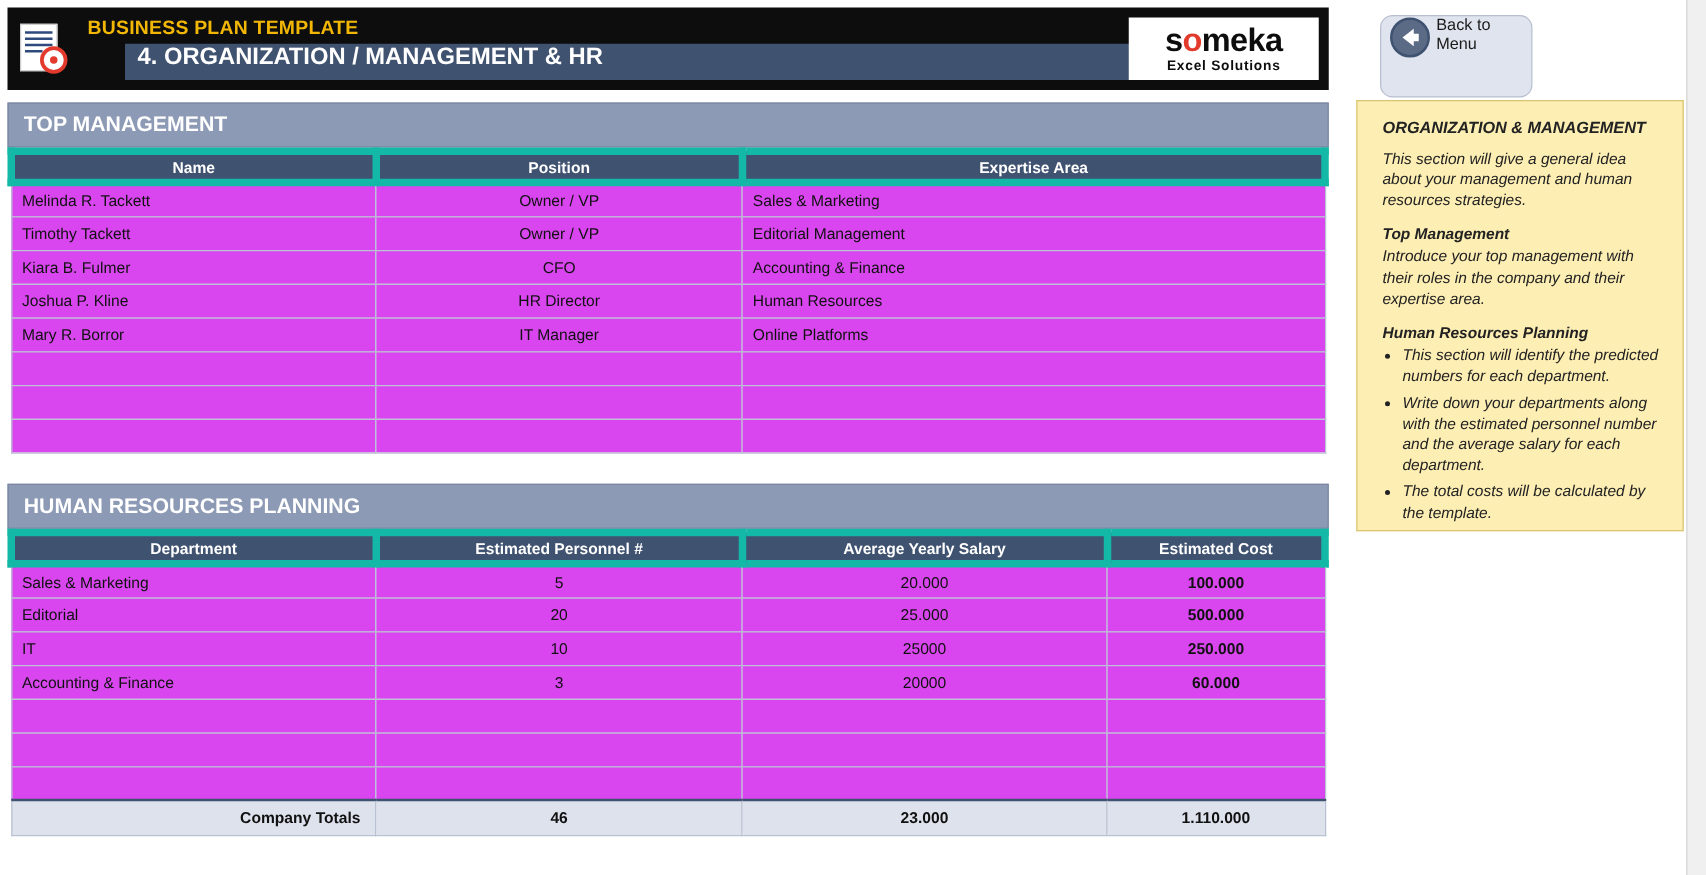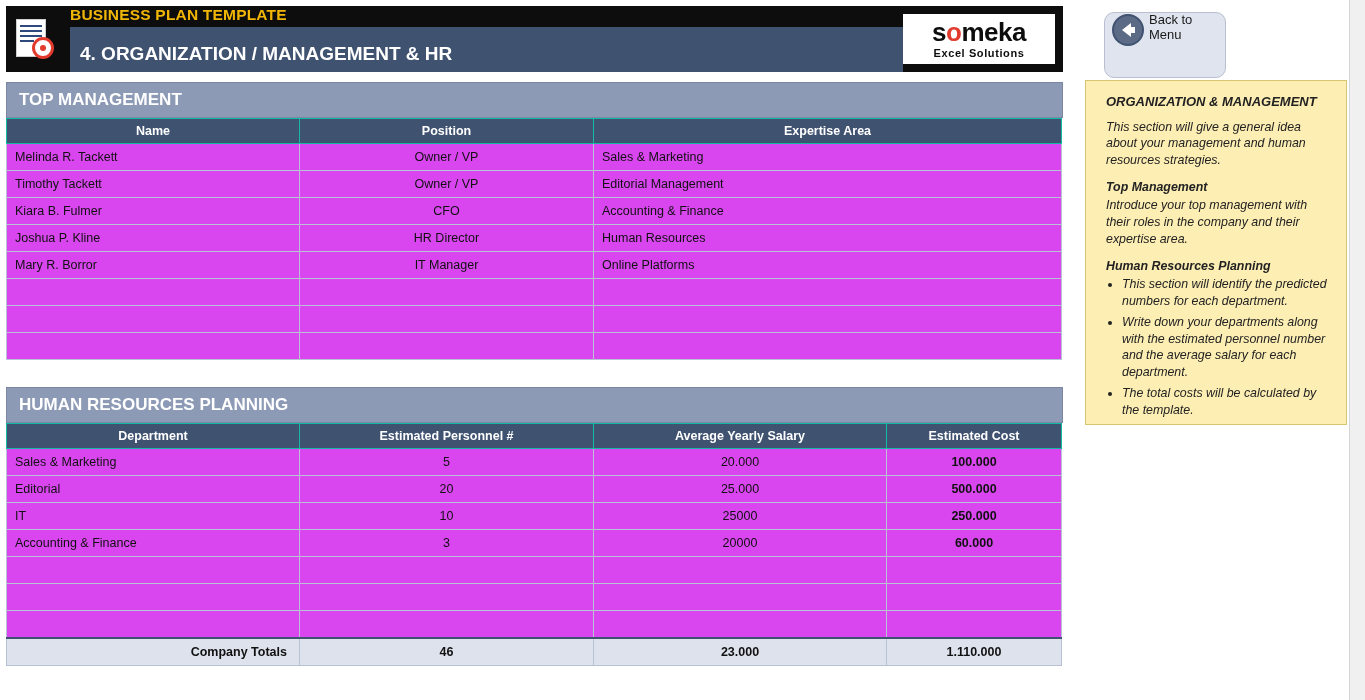--- a/index.html
+++ b/index.html
@@ -67,22 +67,23 @@
     font-size: 15.5px;
     font-weight: bold;
     letter-spacing: 0.2px;
     padding-bottom: 3px;
   }
   .header-title-bar {
     background: #3f5270;
     color: #ffffff;
     font-size: 19px;
     font-weight: bold;
-    padding: 16px 10px 7px 10px;
+    padding: 0 10px 7px 10px;
     width: 100%;
+    margin-left: 30px;
   }
   .header-brand {
     flex: 0 0 160px;
     display: flex; align-items: center; justify-content: flex-start;
     padding-right: 6px;
   }
   .brand-box {
     background: #ffffff;
     width: 152px; height: 50px;
     display: flex; flex-direction: column;
@@ -135,21 +136,21 @@
   table.grid {
     border-collapse: collapse;
     table-layout: fixed;
   }
   table.grid th {
     background: #3f5270;
     color: #ffffff;
     font-size: 12.5px;
     font-weight: bold;
     height: 25px;
-    border: 1px solid #14b8a6;
+    border: 6px solid #14b8a6;
     text-align: center;
   }
   table.grid td {
     height: 27px;
     border: 1px solid #b9c2d2;
     font-size: 12.5px;
     color: #111111;
     padding: 0 8px;
     background: #d946ef;
   }

